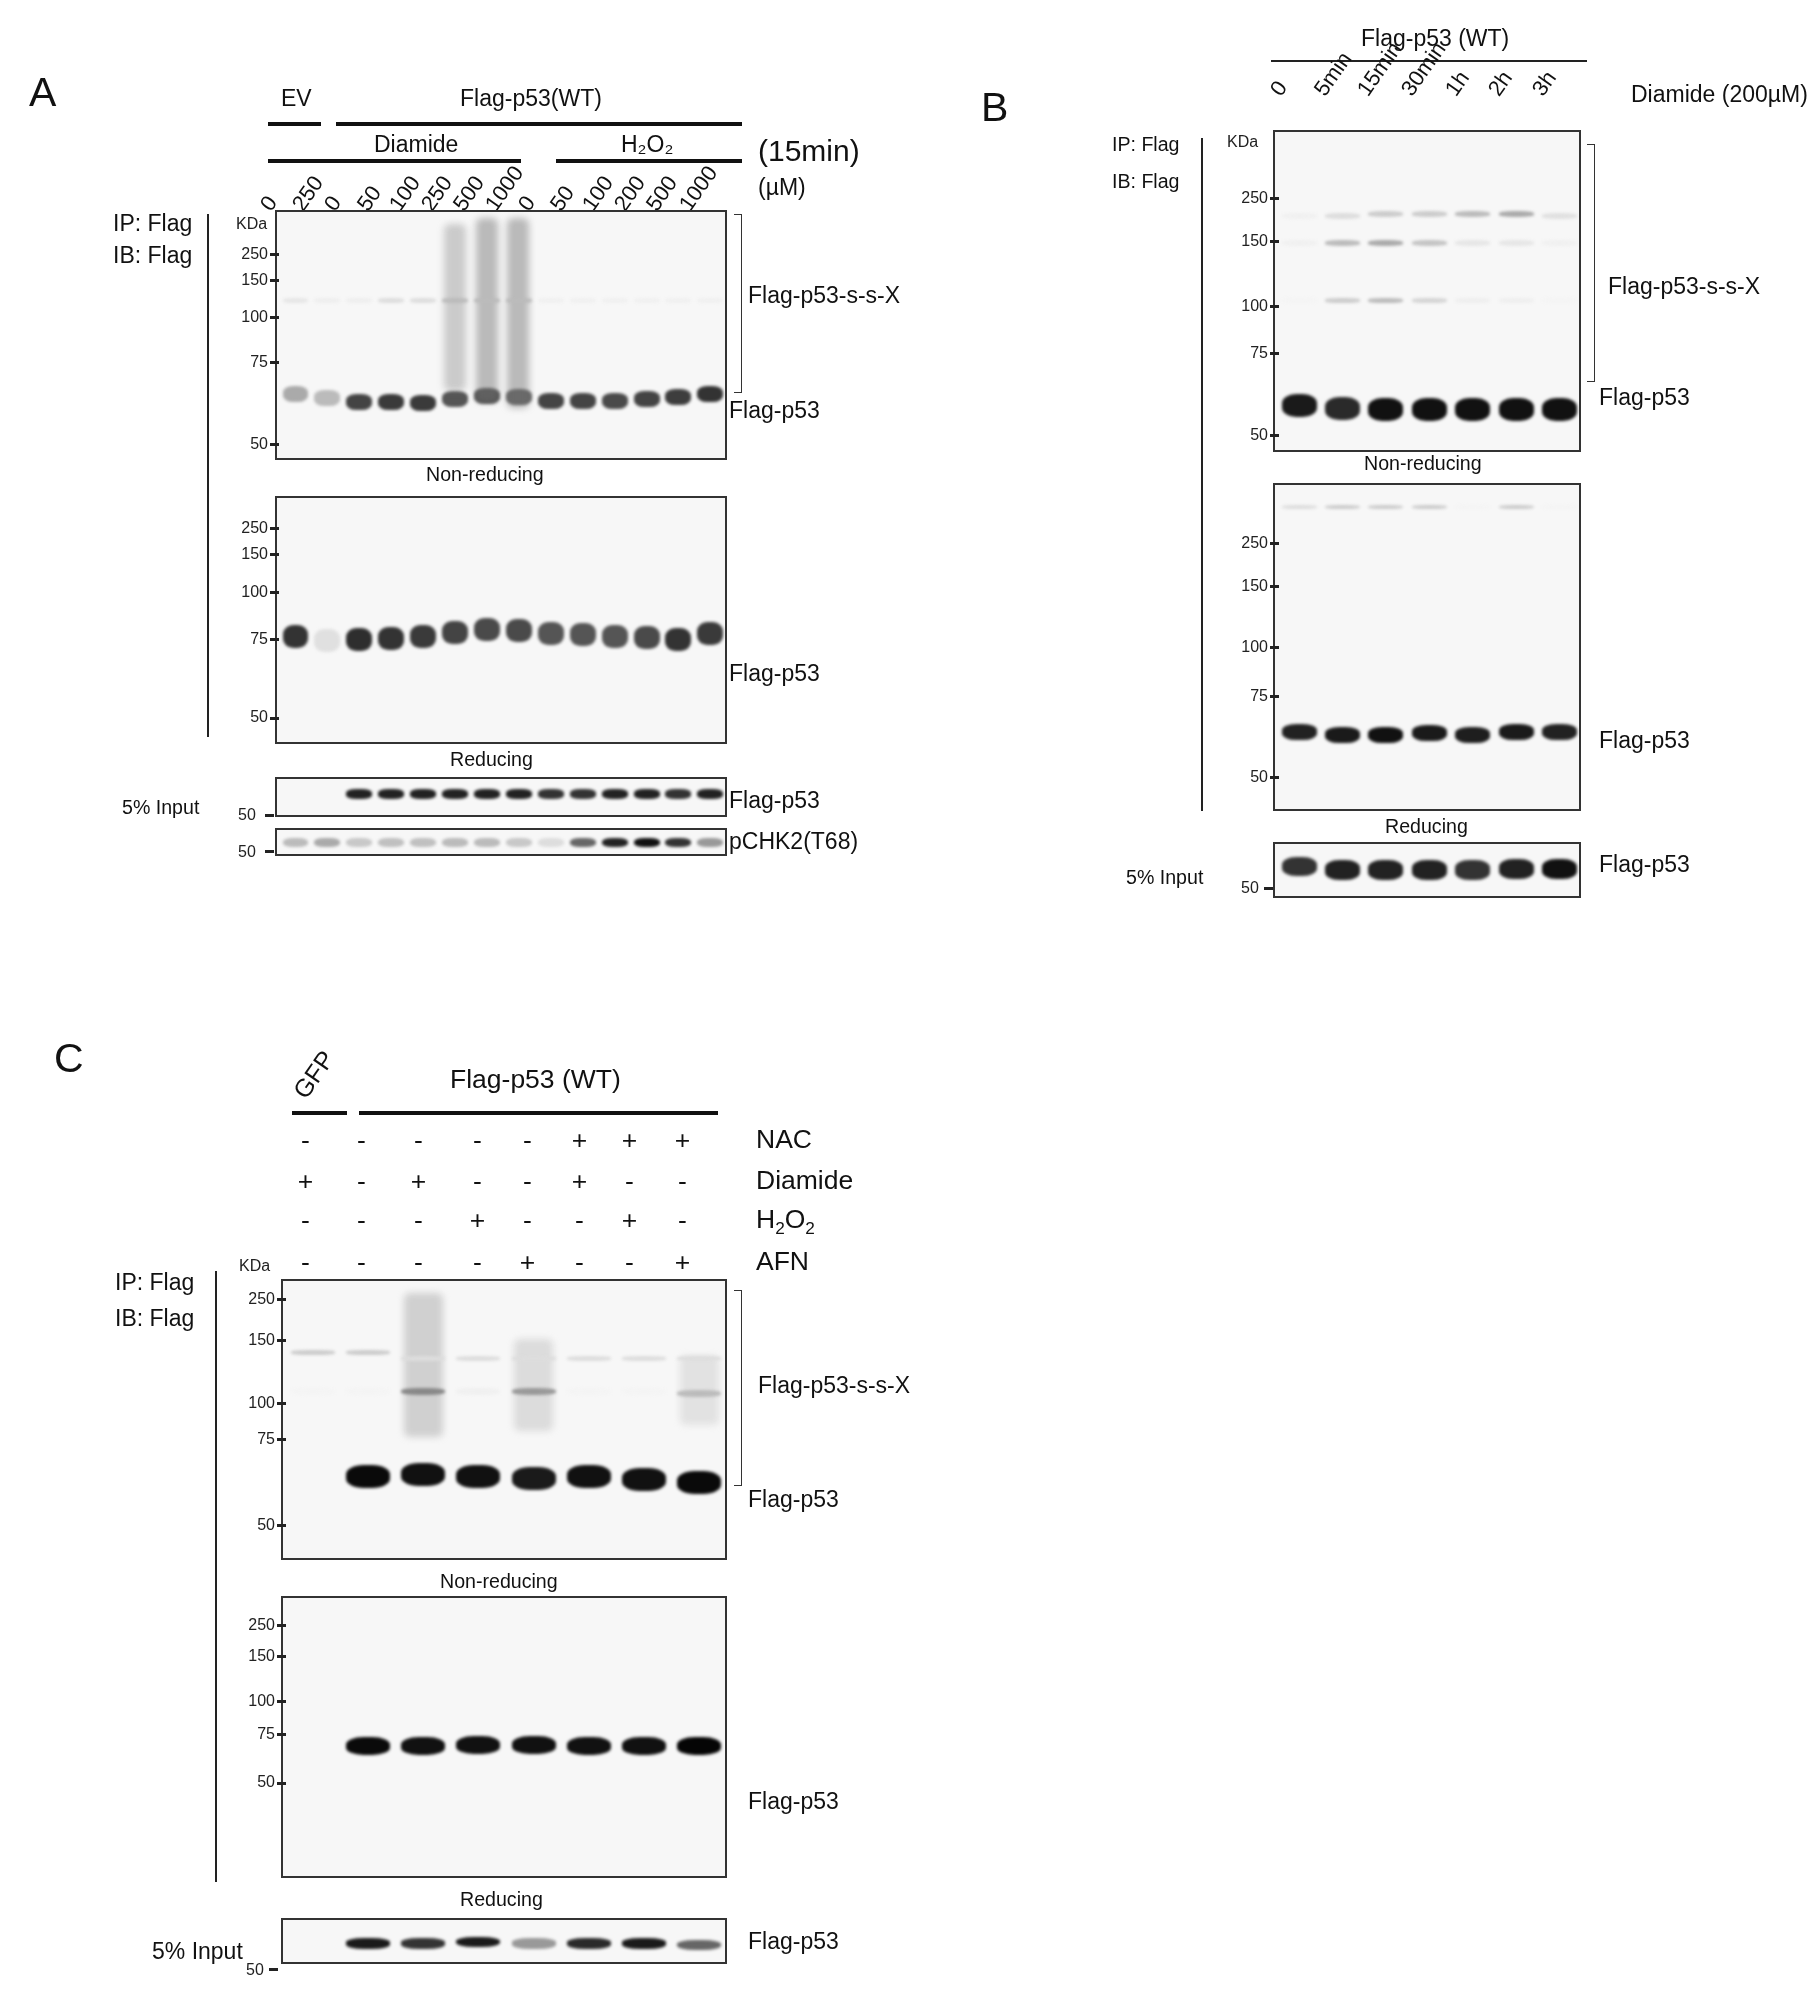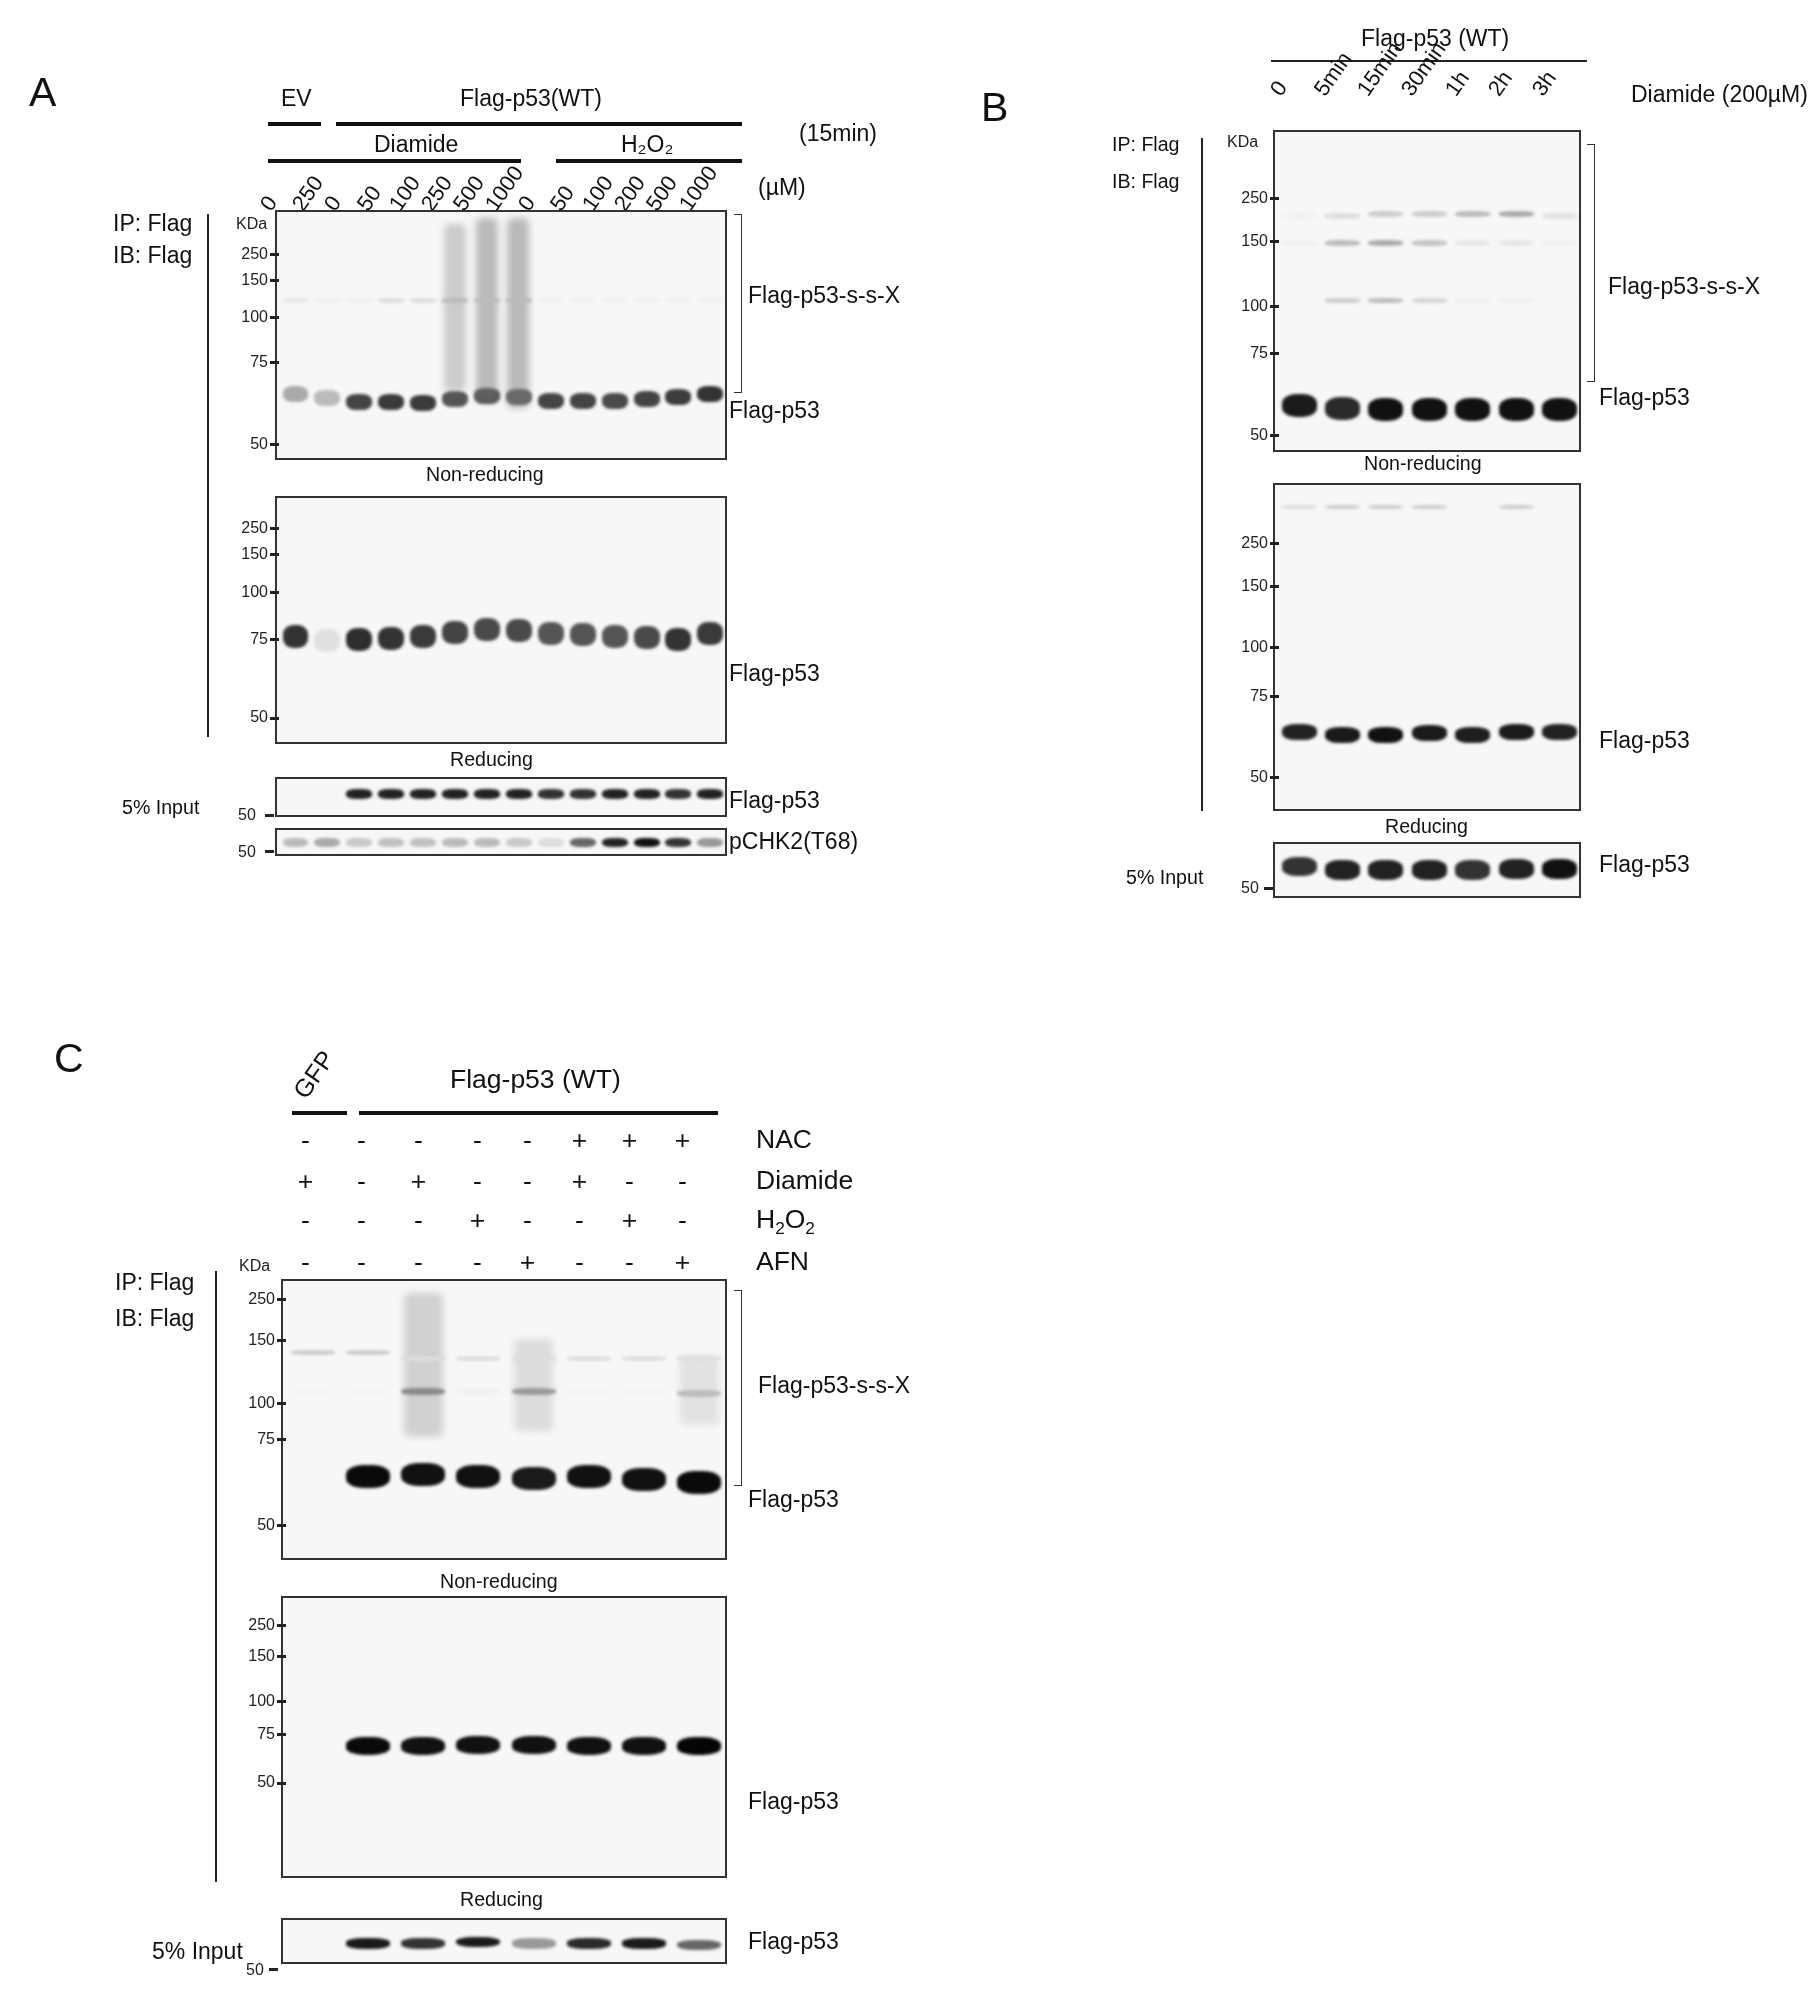--- a/index.html
+++ b/index.html
@@ -25,21 +25,21 @@
 <div>
   <div class="abs panel-letter" style="left:29px;top:69px;">A</div>
 
   <div class="abs lbl" style="left:281px;top:85px;">EV</div>
   <div class="abs lbl" style="left:460px;top:85px;">Flag-p53(WT)</div>
   <div class="rule" style="left:268px;top:122px;width:53px;"></div>
   <div class="rule" style="left:336px;top:122px;width:406px;"></div>
 
   <div class="abs lbl" style="left:374px;top:131px;">Diamide</div>
   <div class="abs lbl" style="left:621px;top:131px;">H₂O₂</div>
-  <div class="abs lbl" style="left:758px;top:120px;font-size:23px;margin-left:41px;">(15min)</div>
+  <div class="abs lbl" style="left:758px;top:134px;font-size:30px;">(15min)</div>
   <div class="rule" style="left:268px;top:159px;width:253px;"></div>
   <div class="rule" style="left:556px;top:159px;width:186px;"></div>
 
   <div id="a-lanes">
       <div class="rot" style="left:276px;top:190px;">0</div>
       <div class="rot" style="left:308px;top:190px;">250</div>
       <div class="rot" style="left:340px;top:190px;">0</div>
       <div class="rot" style="left:373px;top:190px;">50</div>
       <div class="rot" style="left:405px;top:190px;">100</div>
       <div class="rot" style="left:437px;top:190px;">250</div>

